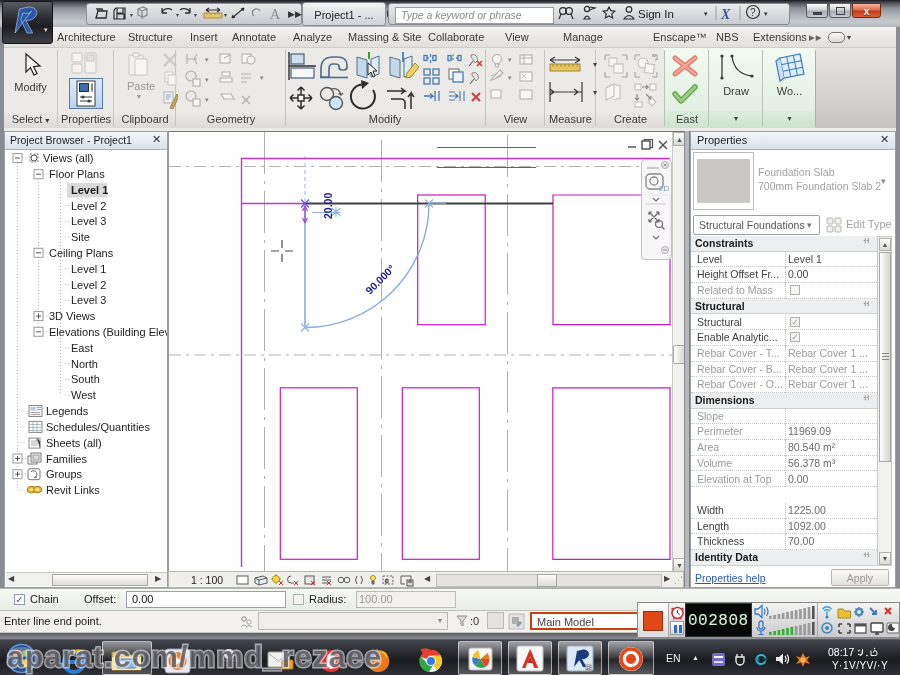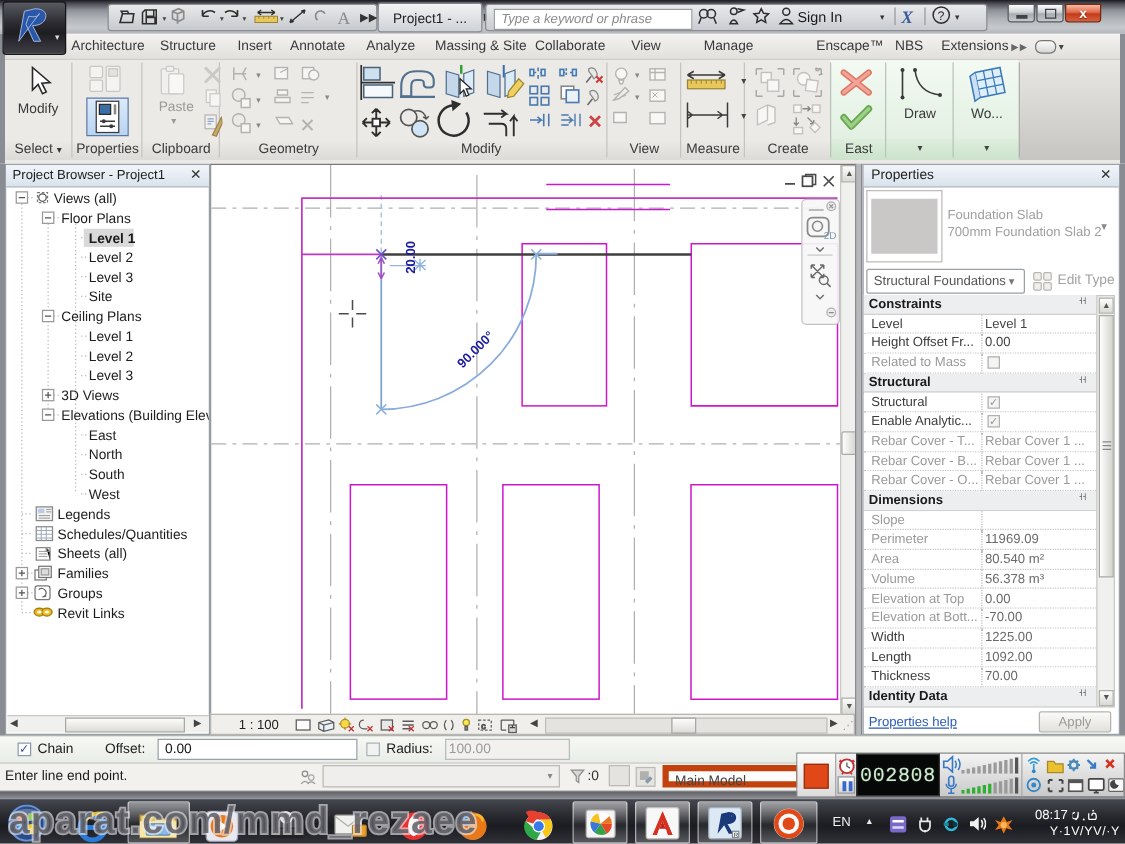--- a/index.html
+++ b/index.html
@@ -729,25 +729,20 @@
       <div class="prow" style="top:219.8px;">
             <span class="cdiv"></span>
             <span class="lab gray">Volume</span>
             <span class="val dgray">56.378 m³</span>
           </div>
       <div class="prow" style="top:235.5px;">
             <span class="cdiv"></span>
             <span class="lab gray">Elevation at Top</span>
             <span class="val dgray">0.00</span>
           </div>
-      <div class="prow" style="top:251.2px;">
-            <span class="cdiv"></span>
-            <span class="lab gray">Elevation at Bott...</span>
-            <span class="val dgray">-70.00</span>
-          </div>
       <div class="prow" style="top:266.9px;">
             <span class="cdiv"></span>
             <span class="lab">Width</span>
             <span class="val dgray">1225.00</span>
           </div>
       <div class="prow" style="top:282.6px;">
             <span class="cdiv"></span>
             <span class="lab">Length</span>
             <span class="val dgray">1092.00</span>
           </div>
@@ -800,21 +795,21 @@
   <svg class="abs" style="left:455px;top:3px;" width="14" height="14" viewBox="0 0 14 14">
         <path d="M2 2 h10 l-4 5 v5 l-2 -1.5 v-3.5 z" fill="#d8d8d4" stroke="#909090"></path>
       </svg>
   <div class="abs" style="left:470px;top:4px;color:#333;">:0</div>
   <div class="abs" style="left:487px;top:1px;width:17px;height:17px;background:#e4e3e0;border:1px solid #bcbab6;"></div>
   <svg class="abs" style="left:508px;top:2px;" width="17" height="17" viewBox="0 0 17 17">
         <rect x="1" y="1" width="15" height="15" fill="#e4e3e0" stroke="#bcbab6"></rect>
         <rect x="4" y="4" width="7" height="7" fill="#b0b0ae"></rect>
         <path d="M8 12 l4 -4 l2 2 l-4 4 z" fill="#8899aa"></path>
       </svg>
-  <div class="abs" style="left:530px;top:1px;width:112px;height:18px;background:#fdfdfc;border:5px solid #c2410c;">
+  <div class="abs" style="left:530px;top:1px;width:112px;height:18px;background:#fdfdfc;border:2px solid #c2410c;">
         <span class="abs" style="left:5px;top:2px;color:#444;">Main Model</span>
       </div>
 </div>
 
 <div class="abs" style="left:0;top:633px;width:900px;height:6px;background:linear-gradient(#5c5e63,#8e9095);"></div>
 
 <div class="abs" id="taskbar" style="left:0;top:639px;width:900px;height:36px;background:linear-gradient(#44464e 0%,#26272c 40%,#1b1c20 60%,#313239 100%);border-top:1px solid #595b62;">
 
   <svg class="abs" style="left:5px;top:2px;" width="33" height="33" viewBox="0 0 33 33">
     <circle cx="16.5" cy="16.5" r="15" fill="#2a4a8a"></circle>
@@ -939,21 +934,21 @@
       </svg>
   <div class="abs" style="left:828px;top:6px;color:#fff;font-size:10.5px;">08:17</div>
   <svg class="abs" style="left:858px;top:7px;" width="20" height="11" viewBox="0 0 20 11">
     <g stroke="#fff" stroke-width="1" fill="none">
       <path d="M2 3 a2.5 2.5 0 1 0 2.5 2.5 l0 -3 q0 5 -2 6.5"></path>
       <circle cx="9" cy="8.5" r="0.8" fill="#fff" stroke="none"></circle>
       <path d="M13 8.5 h5 q1 0 1 -2 q0 -3 -2 -3 q-1.5 0 -1.5 2 M13 8.5 v-5"></path>
       <circle cx="16.5" cy="1.5" r="0.7" fill="#fff" stroke="none"></circle>
     </g>
   </svg>
-  <div class="abs" style="left:824px;top:20px;width:72px;color:#fff;font-size:10px;text-align:right;letter-spacing:0.5px;font-family:'Liberation Sans',sans-serif;">Y·1V/YV/·Y</div>
+  <div class="abs" style="left:824px;top:20px;width:72px;color:#fff;font-size:10px;text-align:center;letter-spacing:0.5px;font-family:'Liberation Sans',sans-serif;">Y·1V/YV/·Y</div>
 </div>
 
 <div class="abs" id="recorder" style="left:637px;top:602px;width:263px;height:36px;background:linear-gradient(#f4f4f4,#c9c9c9);border:1px solid #8a8a8a;">
 
   <div class="abs" style="left:0;top:0;width:31px;height:34px;background:linear-gradient(#fcfcfc,#dcdcdc);border-right:1px solid #aaa;"></div>
   <div class="abs" style="left:5px;top:8px;width:20px;height:20px;background:#e04818;border:1px solid #903010;"></div>
 
   <svg class="abs" style="left:32px;top:2px;" width="15" height="15" viewBox="0 0 15 15">
         <circle cx="7.5" cy="8" r="5.5" fill="#fff" stroke="#c03030" stroke-width="1.5"></circle>
         <path d="M7.5 5 v3 l2.5 1.5" stroke="#555" fill="none"></path>

